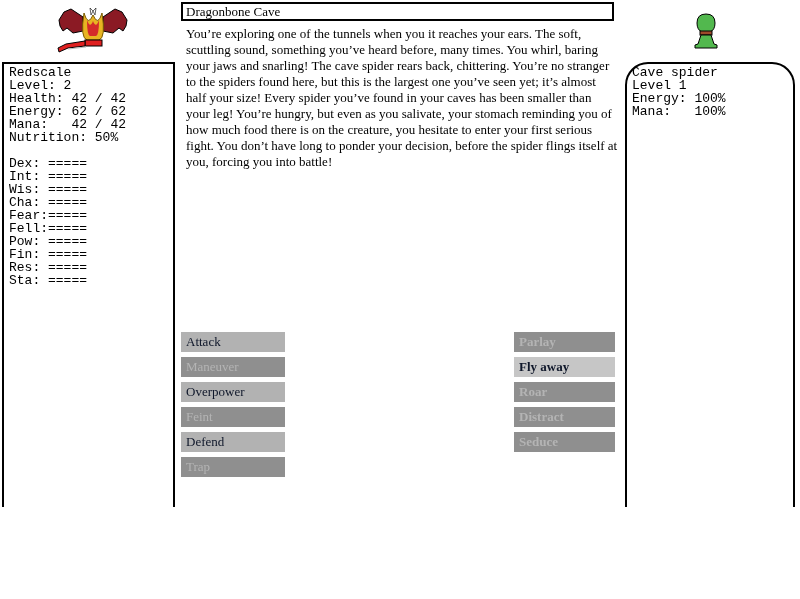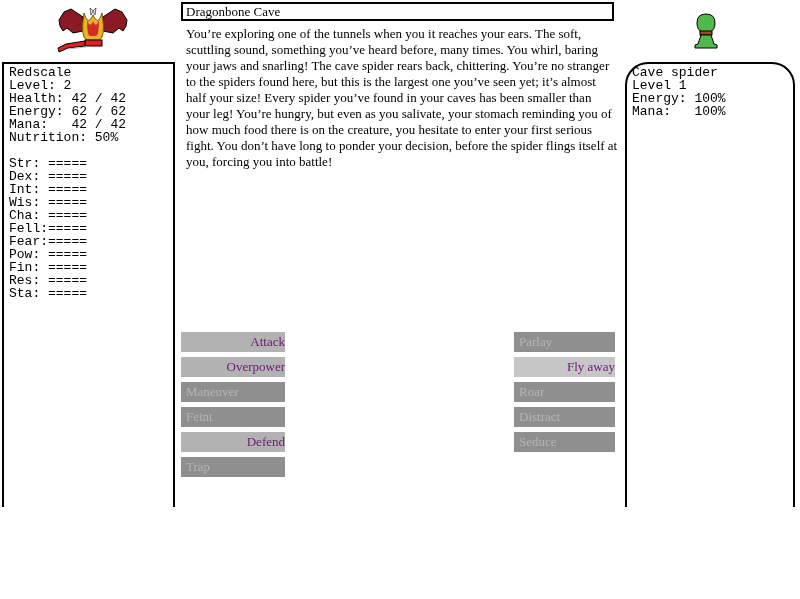--- a/index.html
+++ b/index.html
@@ -46,28 +46,28 @@
   #player-panel{left:2px;width:173px;height:535px;}
   #enemy-panel{left:625px;width:170px;height:532px;border-radius:23px;}
   .mono-line{height:13px;line-height:13px;white-space:pre;}
   .spacer{height:13px;}
   
   .btn-col{
     position:absolute;top:332px;
     display:flex;flex-direction:column;gap:5px;
   }
   #left-actions{left:181px;width:104px;}
-  #right-actions{left:514px;width:101px;}
+  #right-actions{left:514px;width:101px;font-weight:bold;}
   .btn{
     height:20px;line-height:20px;
     padding-left:5px;
     font-family:"Liberation Serif", serif;font-size:13px;
     cursor:pointer;user-select:none;
   }
-  .btn.enabled{background:var(--btn-enabled-bg);color:#701a75;text-align:right;}
+  .btn.enabled{background:var(--btn-enabled-bg);color:#0f172a;}
   .btn.enabled.focus{background:var(--btn-focus-bg);}
   .btn.disabled{background:var(--btn-disabled-bg);color:var(--btn-disabled-text);}
 </style>
 </head>
 <body>
 
 <div id="app">
 
   <span class="icon-abs" id="player-icon">
     <svg width="74" height="48" viewBox="0 0 74 48">
@@ -101,44 +101,43 @@
   <div id="narrative">You’re exploring one of the tunnels when you it reaches your ears. The soft, scuttling sound, something you’ve heard before, many times. You whirl, baring your jaws and snarling! The cave spider rears back, chittering. You’re no stranger to the spiders found here, but this is the largest one you’ve seen yet; it’s almost half your size! Every spider you’ve found in your caves has been smaller than your leg! You’re hungry, but even as you salivate, your stomach reminding you of how much food there is on the creature, you hesitate to enter your first serious fight. You don’t have long to ponder your decision, before the spider flings itself at you, forcing you into battle!</div>
 
   <div class="panel" id="player-panel">
     <div class="mono-line">Redscale</div>
     <div class="mono-line">Level: 2</div>
     <div class="mono-line">Health: 42 / 42</div>
     <div class="mono-line">Energy: 62 / 62</div>
     <div class="mono-line">Mana:   42 / 42</div>
     <div class="mono-line">Nutrition: 50%</div>
     <div class="spacer"></div>
-    <div class="mono-line">Str: =====</div>
     <div class="mono-line">Dex: =====</div>
     <div class="mono-line">Int: =====</div>
     <div class="mono-line">Wis: =====</div>
     <div class="mono-line">Cha: =====</div>
+    <div class="mono-line">Fear:=====</div>
     <div class="mono-line">Fell:=====</div>
-    <div class="mono-line">Fear:=====</div>
     <div class="mono-line">Pow: =====</div>
     <div class="mono-line">Fin: =====</div>
     <div class="mono-line">Res: =====</div>
     <div class="mono-line">Sta: =====</div>
   </div>
 
   <div class="panel" id="enemy-panel">
     <div class="mono-line">Cave spider</div>
     <div class="mono-line">Level 1</div>
     <div class="mono-line">Energy: 100%</div>
     <div class="mono-line">Mana:   100%</div>
   </div>
 
   <div class="btn-col" id="left-actions">
     <div class="btn enabled">Attack</div>
+    <div class="btn disabled">Maneuver</div>
     <div class="btn enabled">Overpower</div>
-    <div class="btn disabled">Maneuver</div>
     <div class="btn disabled">Feint</div>
     <div class="btn enabled">Defend</div>
     <div class="btn disabled">Trap</div>
   </div>
 
   <div class="btn-col" id="right-actions">
     <div class="btn disabled">Parlay</div>
     <div class="btn enabled focus">Fly away</div>
     <div class="btn disabled">Roar</div>
     <div class="btn disabled">Distract</div>

